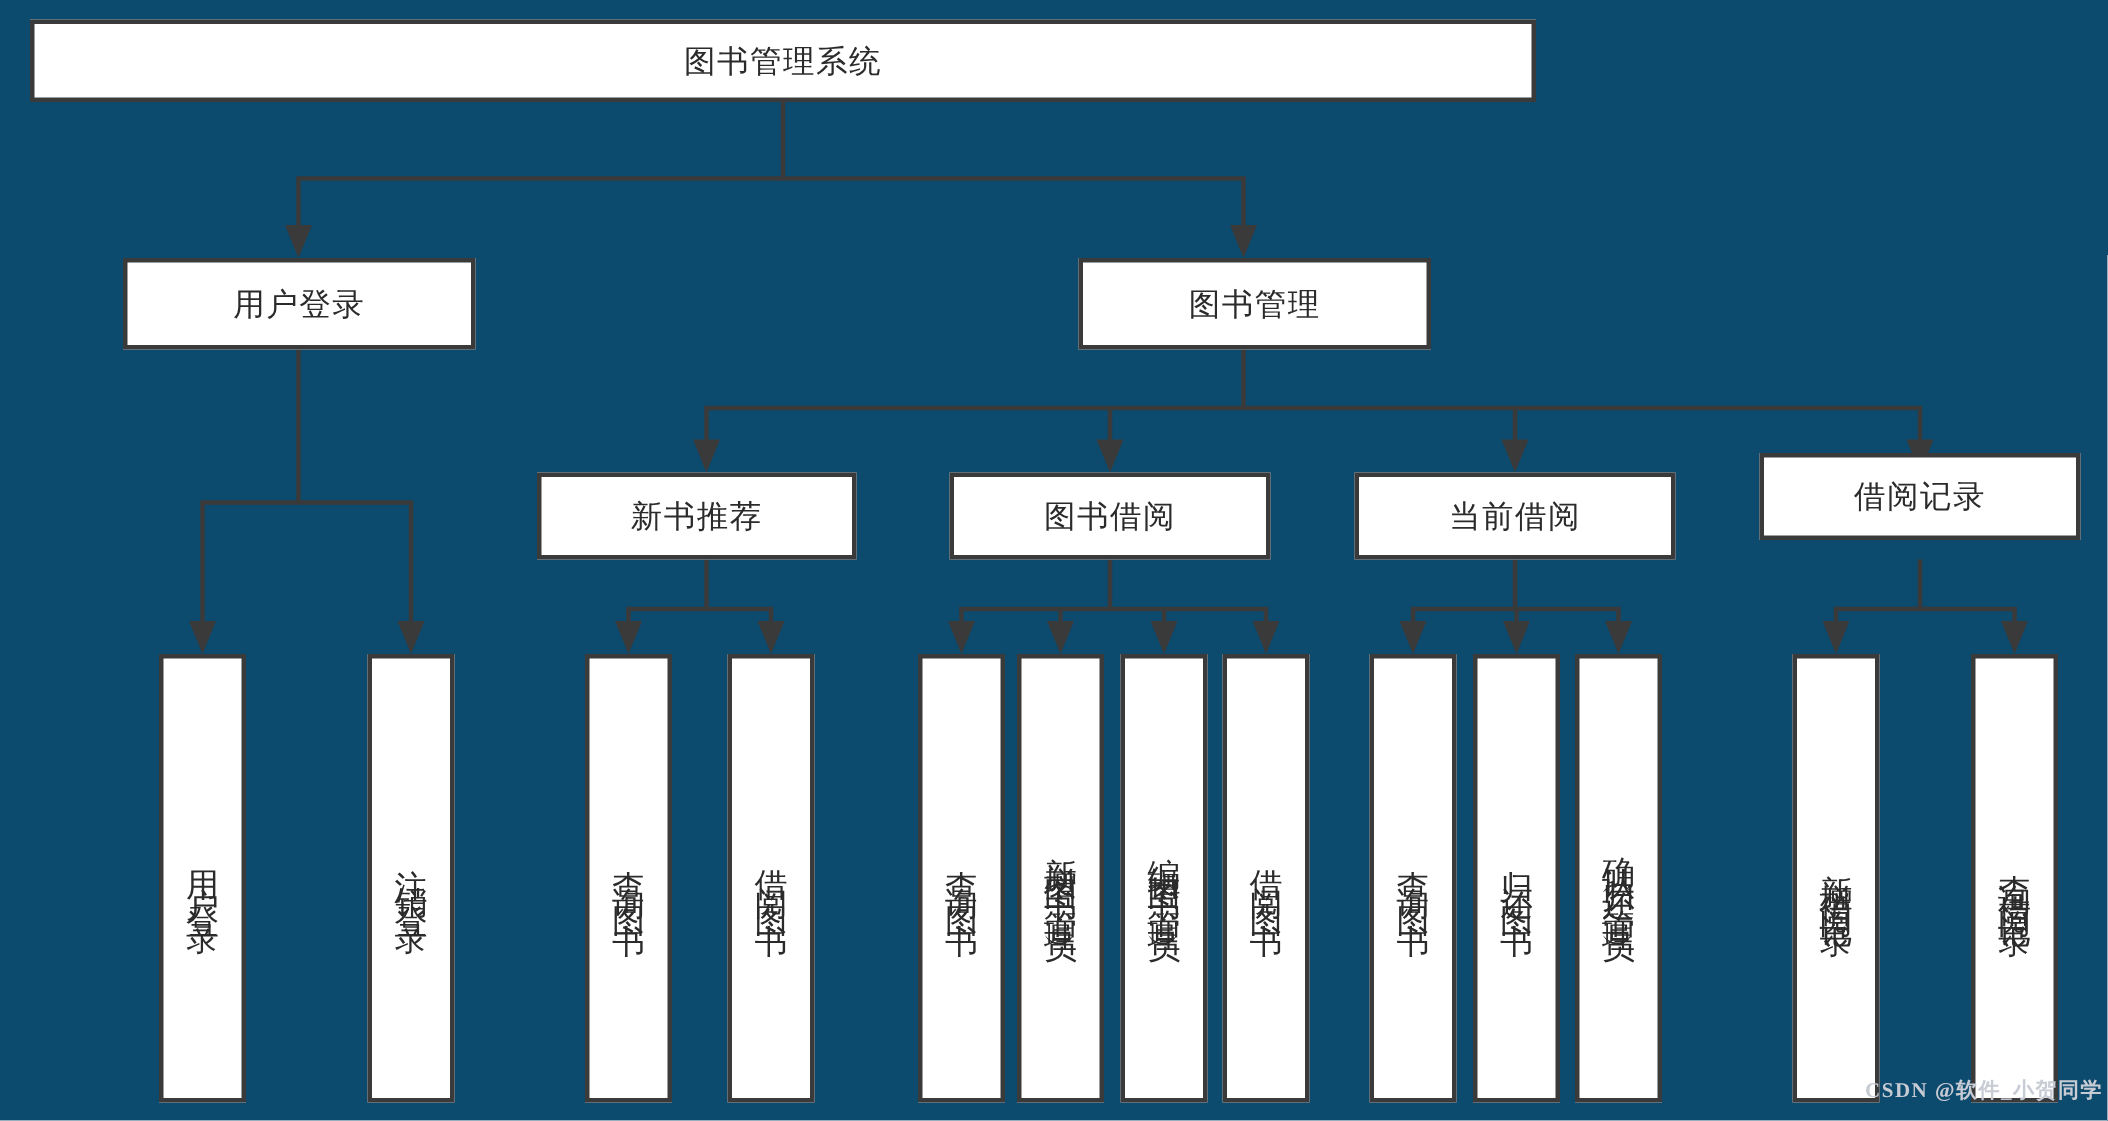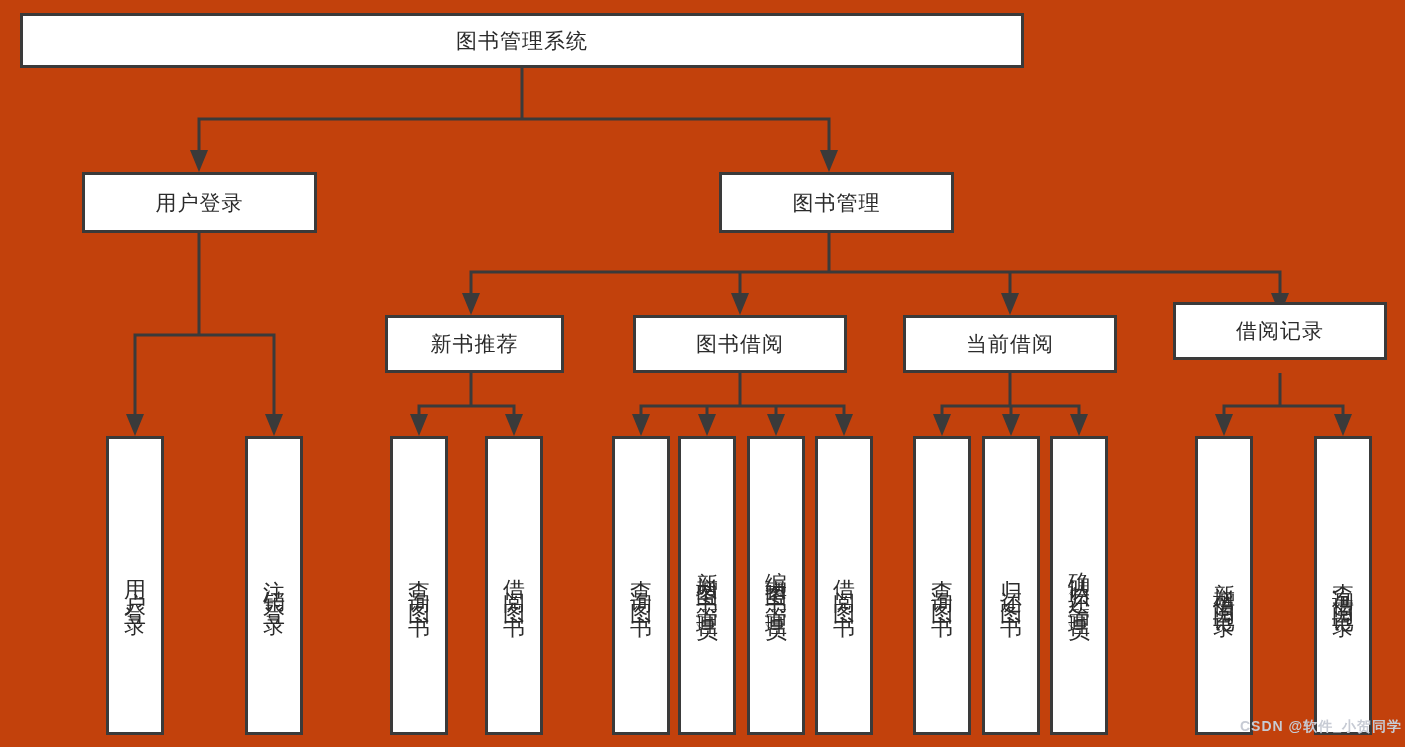--- a/index.html
+++ b/index.html
@@ -5,22 +5,23 @@
   html, body {
     margin: 0;
     padding: 0;
     background: #ffffff;
     font-family: "Liberation Sans", "DejaVu Sans", sans-serif;
   }
   .canvas {
     position: relative;
     width: 1405px;
     height: 747px;
-    background: #c2410c;
+    background: #0c4a6e;
     overflow: hidden;
+    font-family: Liberation Serif, serif;
   }
   .connectors {
     position: absolute;
     left: 0; top: 0;
     z-index: 1;
     pointer-events: none;
   }
   .box {
     position: absolute;
     box-sizing: border-box;
@@ -109,21 +110,21 @@
     <span>图书管理系统</span>
   </div>
 
   <div class="box" style="left:82px;top:172px;width:235px;height:61px">
     <span>用户登录</span>
   </div>
   <div class="box" style="left:719px;top:172px;width:235px;height:61px">
     <span>图书管理</span>
   </div>
 
-  <div class="box" style="left:385px;top:315px;width:179px;height:58px">
+  <div class="box" style="left:358px;top:315px;width:213px;height:58px">
     <span>新书推荐</span>
   </div>
   <div class="box" style="left:903px;top:315px;width:214px;height:58px">
     <span>当前借阅</span>
   </div>
   <div class="box" style="left:633px;top:315px;width:214px;height:58px">
     <span>图书借阅</span>
   </div>
   <div class="box" style="left:1173px;top:302px;width:214px;height:58px">
     <span>借阅记录</span>

